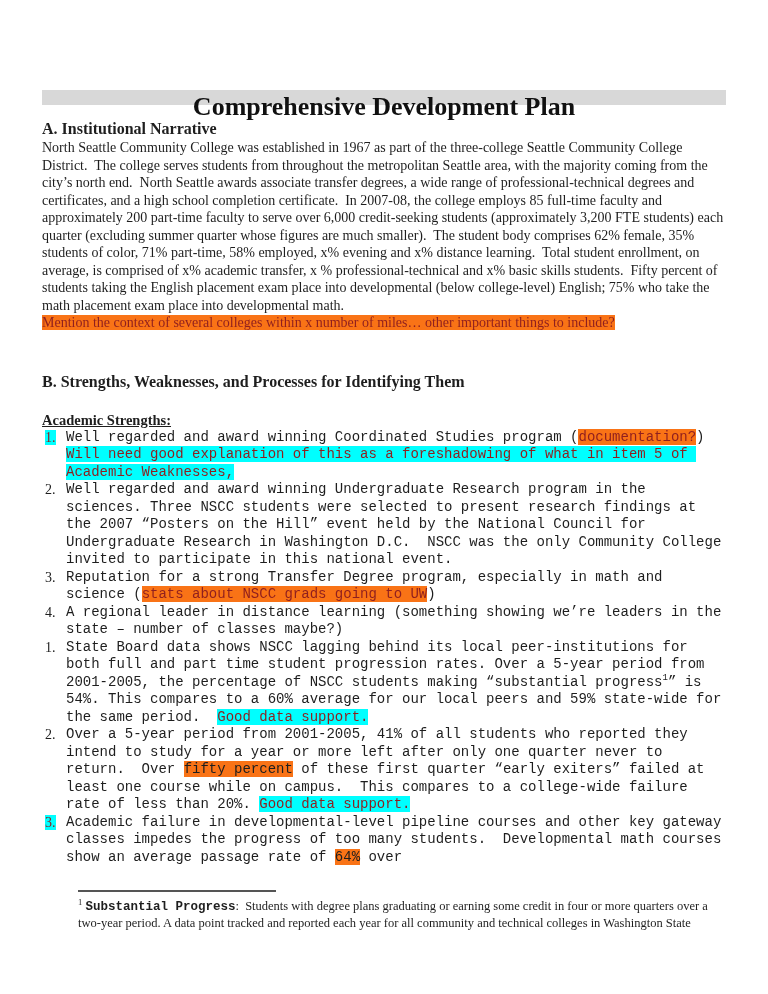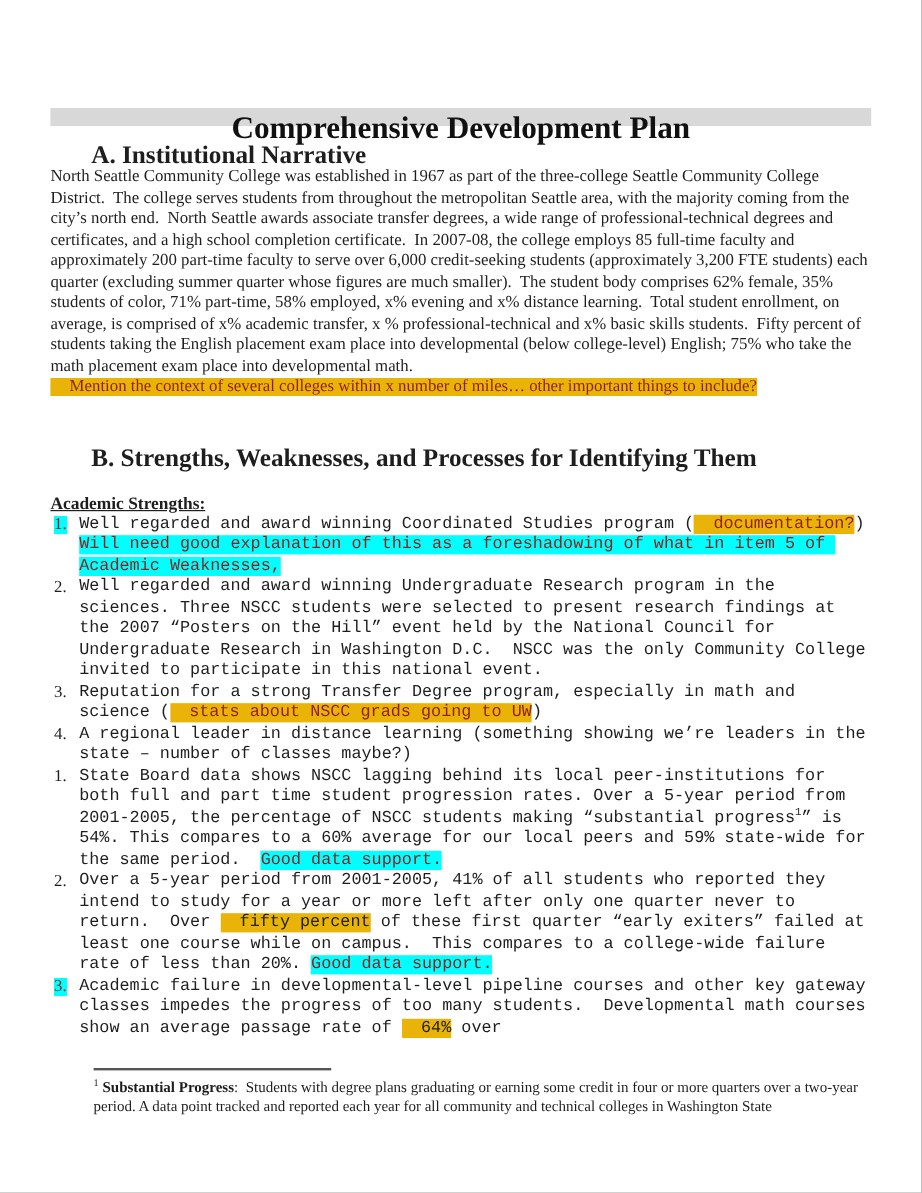--- a/index.html
+++ b/index.html
@@ -6,38 +6,38 @@
   .page{
     width:768px;height:994px;background:#ffffff;margin:0 auto;
     box-sizing:border-box;padding:90px 42px 0 42px;position:relative;
     font-family:"Liberation Serif","DejaVu Serif",serif;color:#1e1e1e;
     overflow:hidden;
   }
   .title-bar{
     height:15px;background:#d8d8d8;text-align:center;
     font-weight:bold;font-size:26px;line-height:33px;color:#111;
   }
-  .heading-a,.heading-b{font-size:21px;font-weight:bold;line-height:18px;margin-left:34px;}
+  .heading-a,.heading-b{font-size:16px;font-weight:bold;line-height:18px;}
   .heading-a{margin-top:15px;}
   .heading-b{margin-top:40px;line-height:19px;}
   .body-text{font-size:14px;line-height:17.5px;white-space:pre-wrap;margin-top:1px;}
   .annotation-line{font-size:14px;line-height:17.5px;white-space:pre-wrap;}
   .sub-heading{font-size:14.5px;font-weight:bold;text-decoration:underline;line-height:18px;margin-top:20px;}
   .list{margin:0;}
   .list-item{display:flex;font-size:14px;line-height:17.5px;}
   .num{flex:0 0 24px;padding-left:3px;box-sizing:border-box;white-space:pre;}
   .item-content{flex:1;white-space:pre-wrap;font-family:Liberation Mono, monospace;}
-  .seg-hl-yellow{background:#eab308;padding-left:16px;}
+  .seg-hl-yellow{background:#f97316;}
   .seg-hl-cyan{background:#00ffff;}
   .seg-red{color:#8f1f1f;}
   .seg-sup{vertical-align:super;font-size:9px;line-height:0;}
   .footnote-sep{margin:24px 0 6px 36px;width:198px;border-top:2px solid #555;}
   .footnote{margin-left:36px;width:645px;font-size:12.5px;line-height:16px;white-space:pre-wrap;}
   .footnote .marker{vertical-align:super;font-size:8.5px;line-height:0;}
-  .footnote .term{font-weight:bold;}
+  .footnote .term{font-weight:bold;font-family:Liberation Mono, monospace;}
 </style>
 </head>
 <body>
 
 <div class="page">
 
   <div class="title-bar">
     <span>Comprehensive Development Plan</span>
   </div>
 

